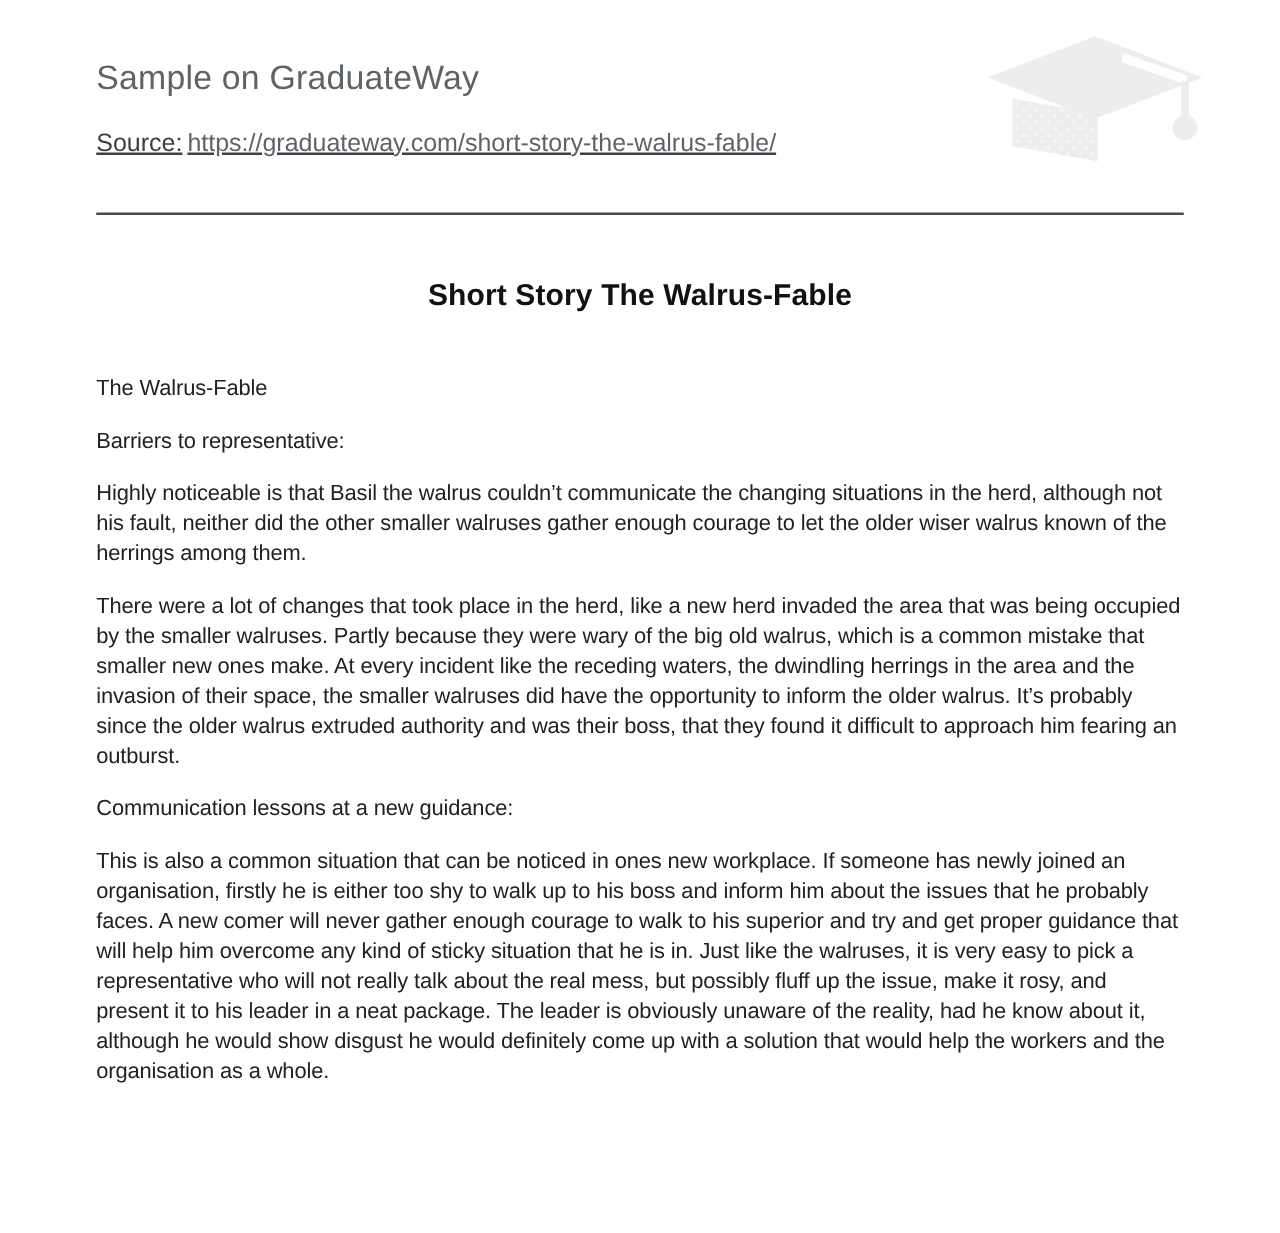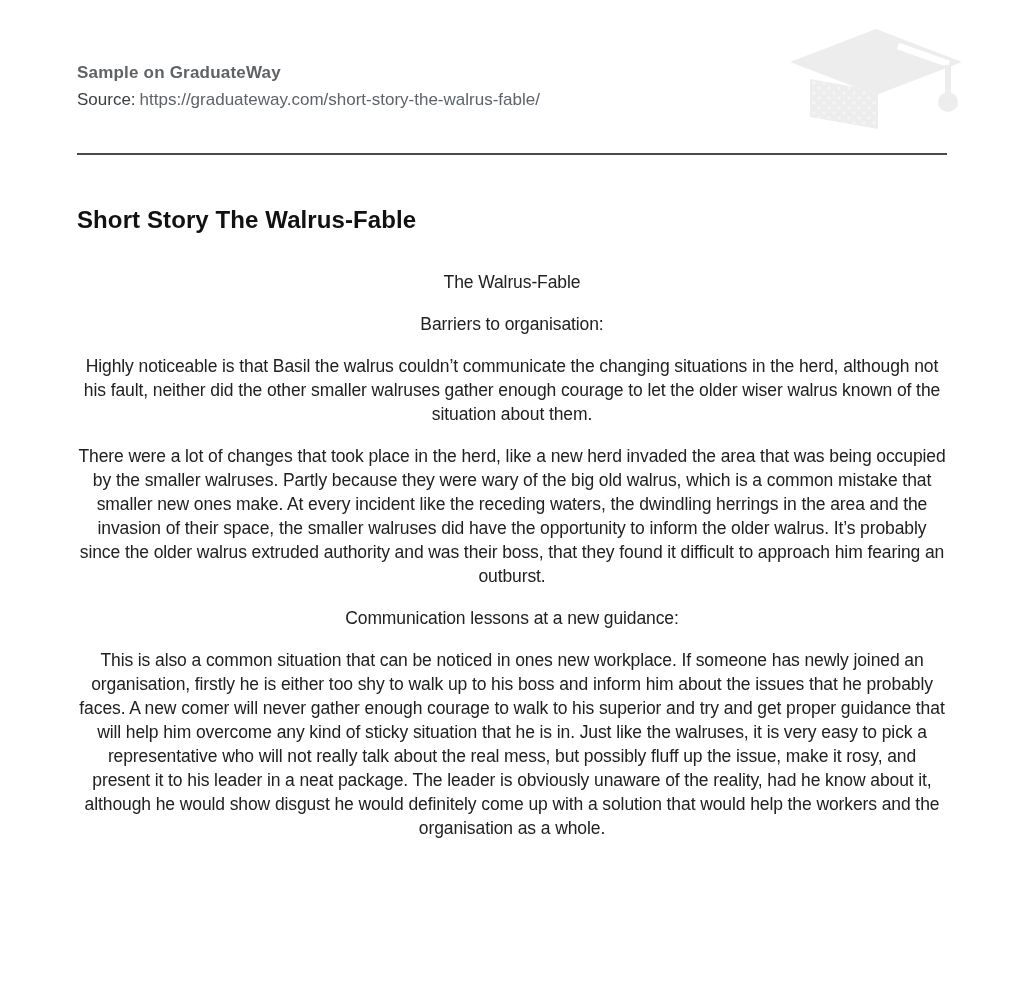--- a/index.html
+++ b/index.html
@@ -11,30 +11,30 @@
     position: relative;
     width: 1024px;
     min-height: 986px;
     margin: 0 auto;
     background: #ffffff;
     padding: 47px 77px 40px 77px;
   }
 
   
   .site-title {
-    font-size: 17px;
-    font-weight: 700;
+    font-size: 27px;
+    font-weight: 400;
     color: #5f6368;
     letter-spacing: 0.2px;
-    margin-top: 16px;
   }
   .source-line {
-    margin-top: 7px;
-    font-size: 17px;
+    margin-top: 26px;
+    font-size: 20px;
     color: #3c4043;
+    text-decoration: underline;
   }
   .source-line a {
     color: #5f6368;
     text-decoration: none;
     margin-left: 4px;
   }
 
   
   .cap-icon {
     position: absolute;
@@ -46,29 +46,28 @@
 
   .divider {
     border: none;
     border-top: 2px solid #4a4a4a;
     margin-top: 43px;
   }
 
   
   .article-title {
     margin-top: 51px;
-    text-align: left;
+    text-align: center;
     font-size: 24px;
     font-weight: 700;
     color: #111111;
     letter-spacing: 0.1px;
   }
   .article-body {
-    margin-top: 36px;
-    text-align: center;
+    margin-top: 47px;
   }
   .article-body p {
     font-size: 17.5px;
     line-height: 24px;
     color: #212121;
     margin-bottom: 18px;
     letter-spacing: -0.1px;
   }
 </style>
 </head>
@@ -100,20 +99,20 @@
   <div class="source-line">
     <span>Source:</span><a href="#">https://graduateway.com/short-story-the-walrus-fable/</a>
   </div>
 
   <hr class="divider">
 
   <h2 class="article-title">Short Story The Walrus-Fable</h2>
 
   <div class="article-body">
     <p>The Walrus-Fable</p>
-    <p>Barriers to organisation:</p>
-    <p>Highly noticeable is that Basil the walrus couldn’t communicate the changing situations in the herd, although not his fault, neither did the other smaller walruses gather enough courage to let the older wiser walrus known of the situation about them.</p>
+    <p>Barriers to representative:</p>
+    <p>Highly noticeable is that Basil the walrus couldn’t communicate the changing situations in the herd, although not his fault, neither did the other smaller walruses gather enough courage to let the older wiser walrus known of the herrings among them.</p>
     <p>There were a lot of changes that took place in the herd, like a new herd invaded the area that was being occupied by the smaller walruses. Partly because they were wary of the big old walrus, which is a common mistake that smaller new ones make. At every incident like the receding waters, the dwindling herrings in the area and the invasion of their space, the smaller walruses did have the opportunity to inform the older walrus. It’s probably since the older walrus extruded authority and was their boss, that they found it difficult to approach him fearing an outburst.</p>
     <p>Communication lessons at a new guidance:</p>
     <p>This is also a common situation that can be noticed in ones new workplace. If someone has newly joined an organisation, firstly he is either too shy to walk up to his boss and inform him about the issues that he probably faces. A new comer will never gather enough courage to walk to his superior and try and get proper guidance that will help him overcome any kind of sticky situation that he is in. Just like the walruses, it is very easy to pick a representative who will not really talk about the real mess, but possibly fluff up the issue, make it rosy, and present it to his leader in a neat package. The leader is obviously unaware of the reality, had he know about it, although he would show disgust he would definitely come up with a solution that would help the workers and the organisation as a whole.</p>
   </div>
 
 </div>
 
 </body></html>

